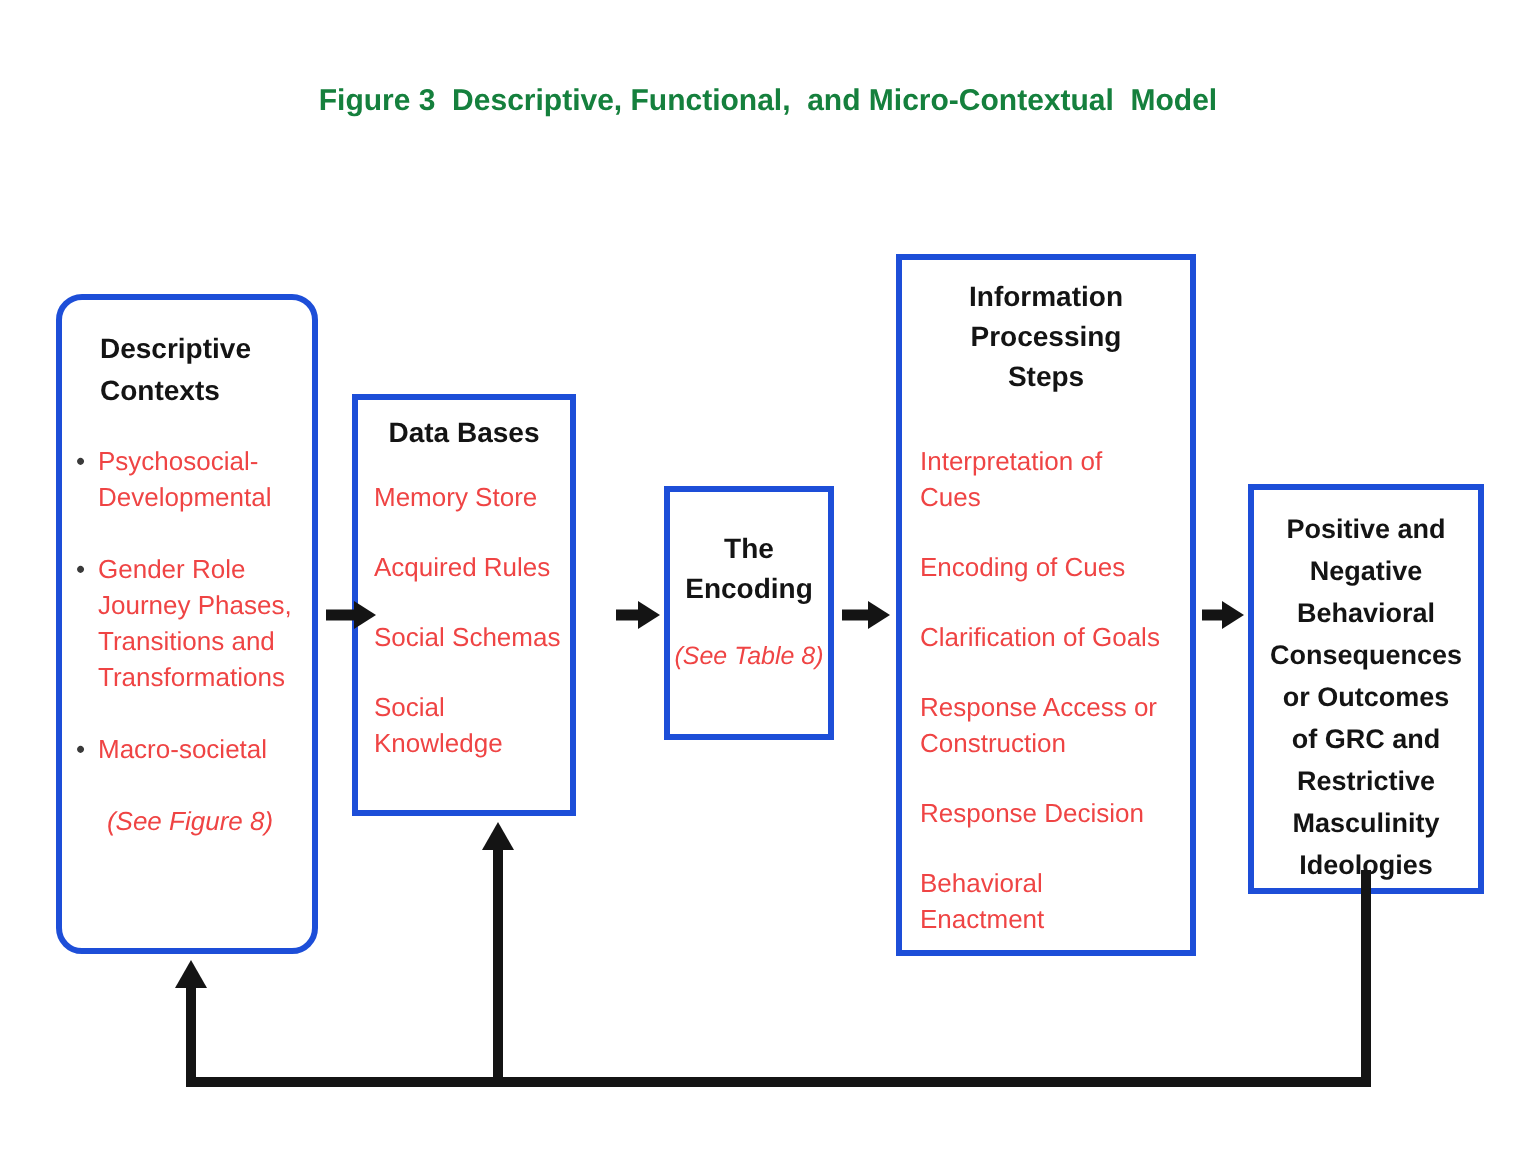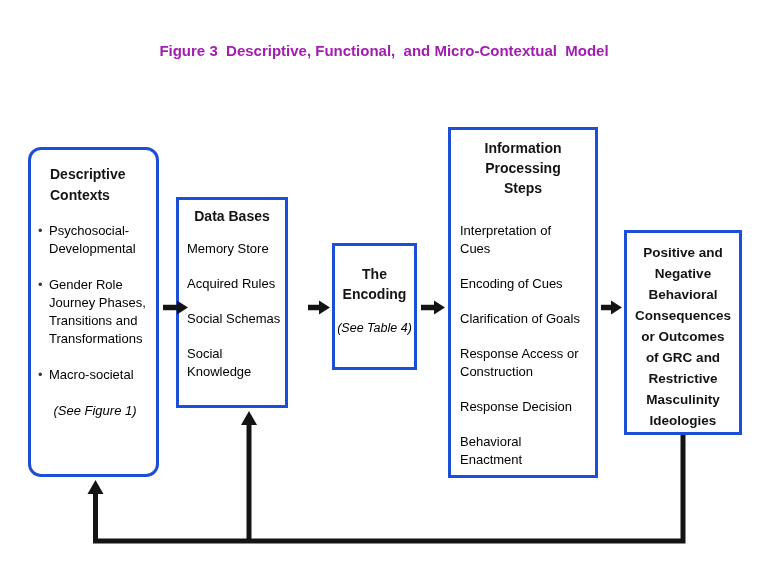--- a/index.html
+++ b/index.html
@@ -15,39 +15,39 @@
     overflow: hidden;
   }
   #fig-title {
     position: absolute;
     top: 42px;
     left: 0;
     width: 768px;
     text-align: center;
     font-size: 15px;
     font-weight: bold;
-    color: #a21caf;
+    color: #15803d;
     white-space: pre;
   }
   .box {
     position: absolute;
     box-sizing: border-box;
     border: 3px solid #1d4ed8;
     background: #ffffff;
     color: #333333;
   }
   .box-heading {
     font-weight: bold;
     color: #141414;
     white-space: pre-line;
   }
   .item, .bullet-item, .note {
     font-size: 13px;
     line-height: 18px;
-    color: #000000;
+    color: #ef4444;
     white-space: pre;
   }
   .note { font-style: italic; }
 
   
   #box-descriptive { left: 28px; top: 147px; width: 131px; height: 330px; padding: 14px 4px 0 7px; border-radius: 13px; }
   #box-descriptive .box-heading { font-size: 14px; line-height: 21px; padding-left: 12px; margin-bottom: 16px; }
   .bullet-item { position: relative; padding-left: 11px; margin-bottom: 18px; white-space: pre-line; }
   .bullet-item::before { content: "\2022"; position: absolute; left: 0; top: 0; color: #3a3a3a; }
   #box-descriptive .note { text-align: center; margin-top: 17px; }
@@ -61,21 +61,21 @@
   #box-situation { left: 332px; top: 243px; width: 85px; height: 127px; padding: 18px 0 0 0; text-align: center; }
   #box-situation .box-heading { font-size: 14px; line-height: 20px; }
   #box-situation .note { margin-top: 15px; font-size: 12.5px; }
 
   
   #box-processing { left: 448px; top: 127px; width: 150px; height: 351px; padding: 8px 2px 0 9px; }
   #box-processing .box-heading { font-size: 14px; line-height: 20px; text-align: center; margin-bottom: 24px; margin-left: -7px; }
   #box-processing .item { margin-bottom: 17px; }
 
   
-  #box-outcomes { left: 624px; top: 230px; width: 118px; height: 205px; padding: 9px 2px 0 2px; }
+  #box-outcomes { left: 624px; top: 242px; width: 118px; height: 205px; padding: 9px 2px 0 2px; }
   #box-outcomes .box-heading { font-size: 13.5px; line-height: 21px; text-align: center; }
 
   #connector-layer {
     position: absolute;
     left: 0; top: 0;
     width: 768px; height: 576px;
     pointer-events: none;
   }
 </style>
 </head>
@@ -88,36 +88,36 @@
   <div class="box" id="box-descriptive">
     <div class="box-heading">Descriptive
 Contexts</div>
     <div class="bullet-item">Psychosocial-
 Developmental</div>
     <div class="bullet-item">Gender Role
 Journey Phases,
 Transitions and
 Transformations</div>
     <div class="bullet-item">Macro-societal</div>
-    <div class="note">(See Figure 1)</div>
+    <div class="note">(See Figure 8)</div>
   </div>
 
   <div class="box" id="box-databases">
     <div class="box-heading">Data Bases</div>
     <div class="item">Memory Store</div>
     <div class="item">Acquired Rules</div>
     <div class="item">Social Schemas</div>
     <div class="item">Social
 Knowledge</div>
   </div>
 
   <div class="box" id="box-situation">
     <div class="box-heading">The
 Encoding</div>
-    <div class="note">(See Table 4)</div>
+    <div class="note">(See Table 8)</div>
   </div>
 
   <div class="box" id="box-processing">
     <div class="box-heading">Information
 Processing
 Steps</div>
     <div class="item">Interpretation of
 Cues</div>
     <div class="item">Encoding of Cues</div>
     <div class="item">Clarification of Goals</div>

